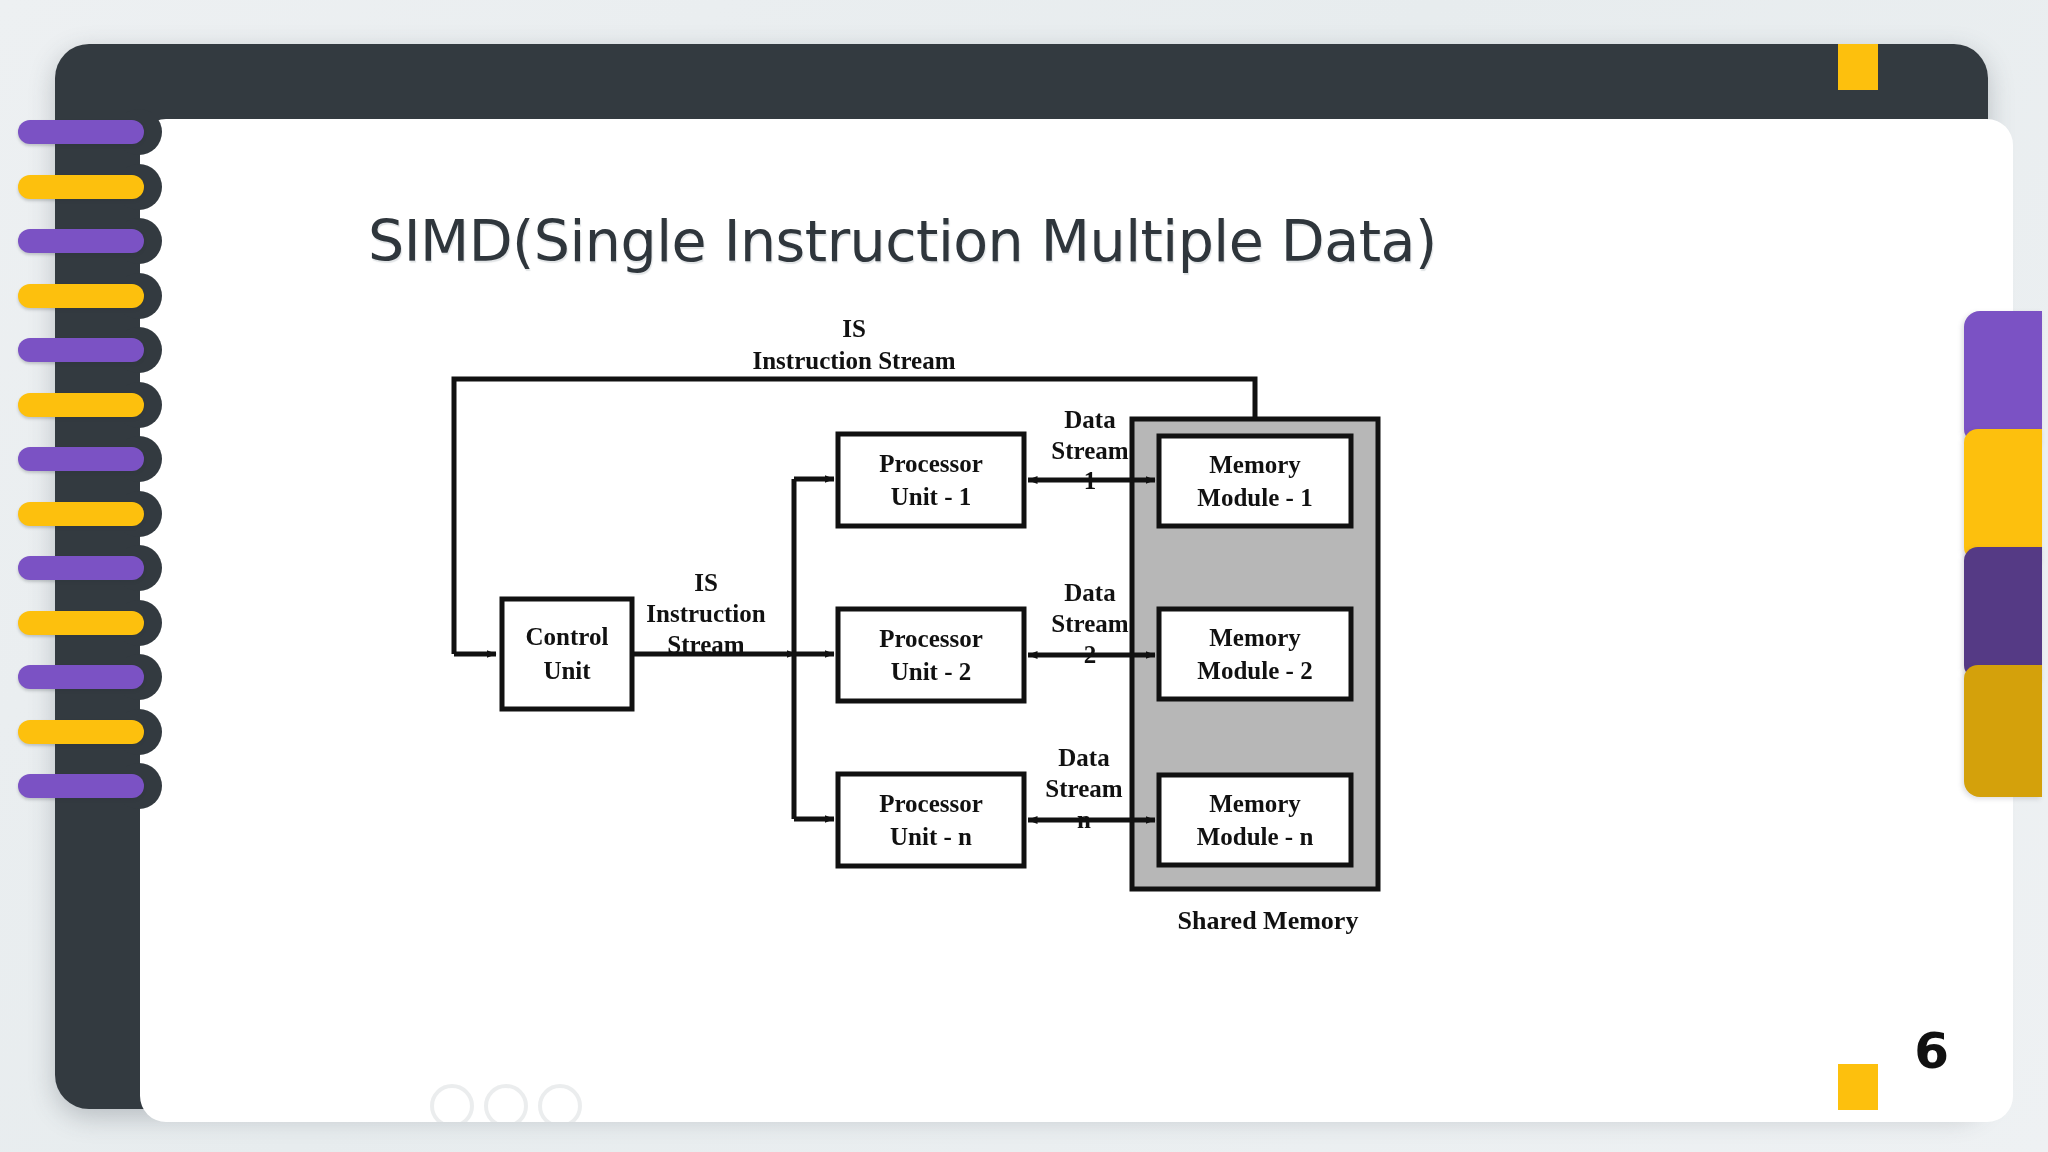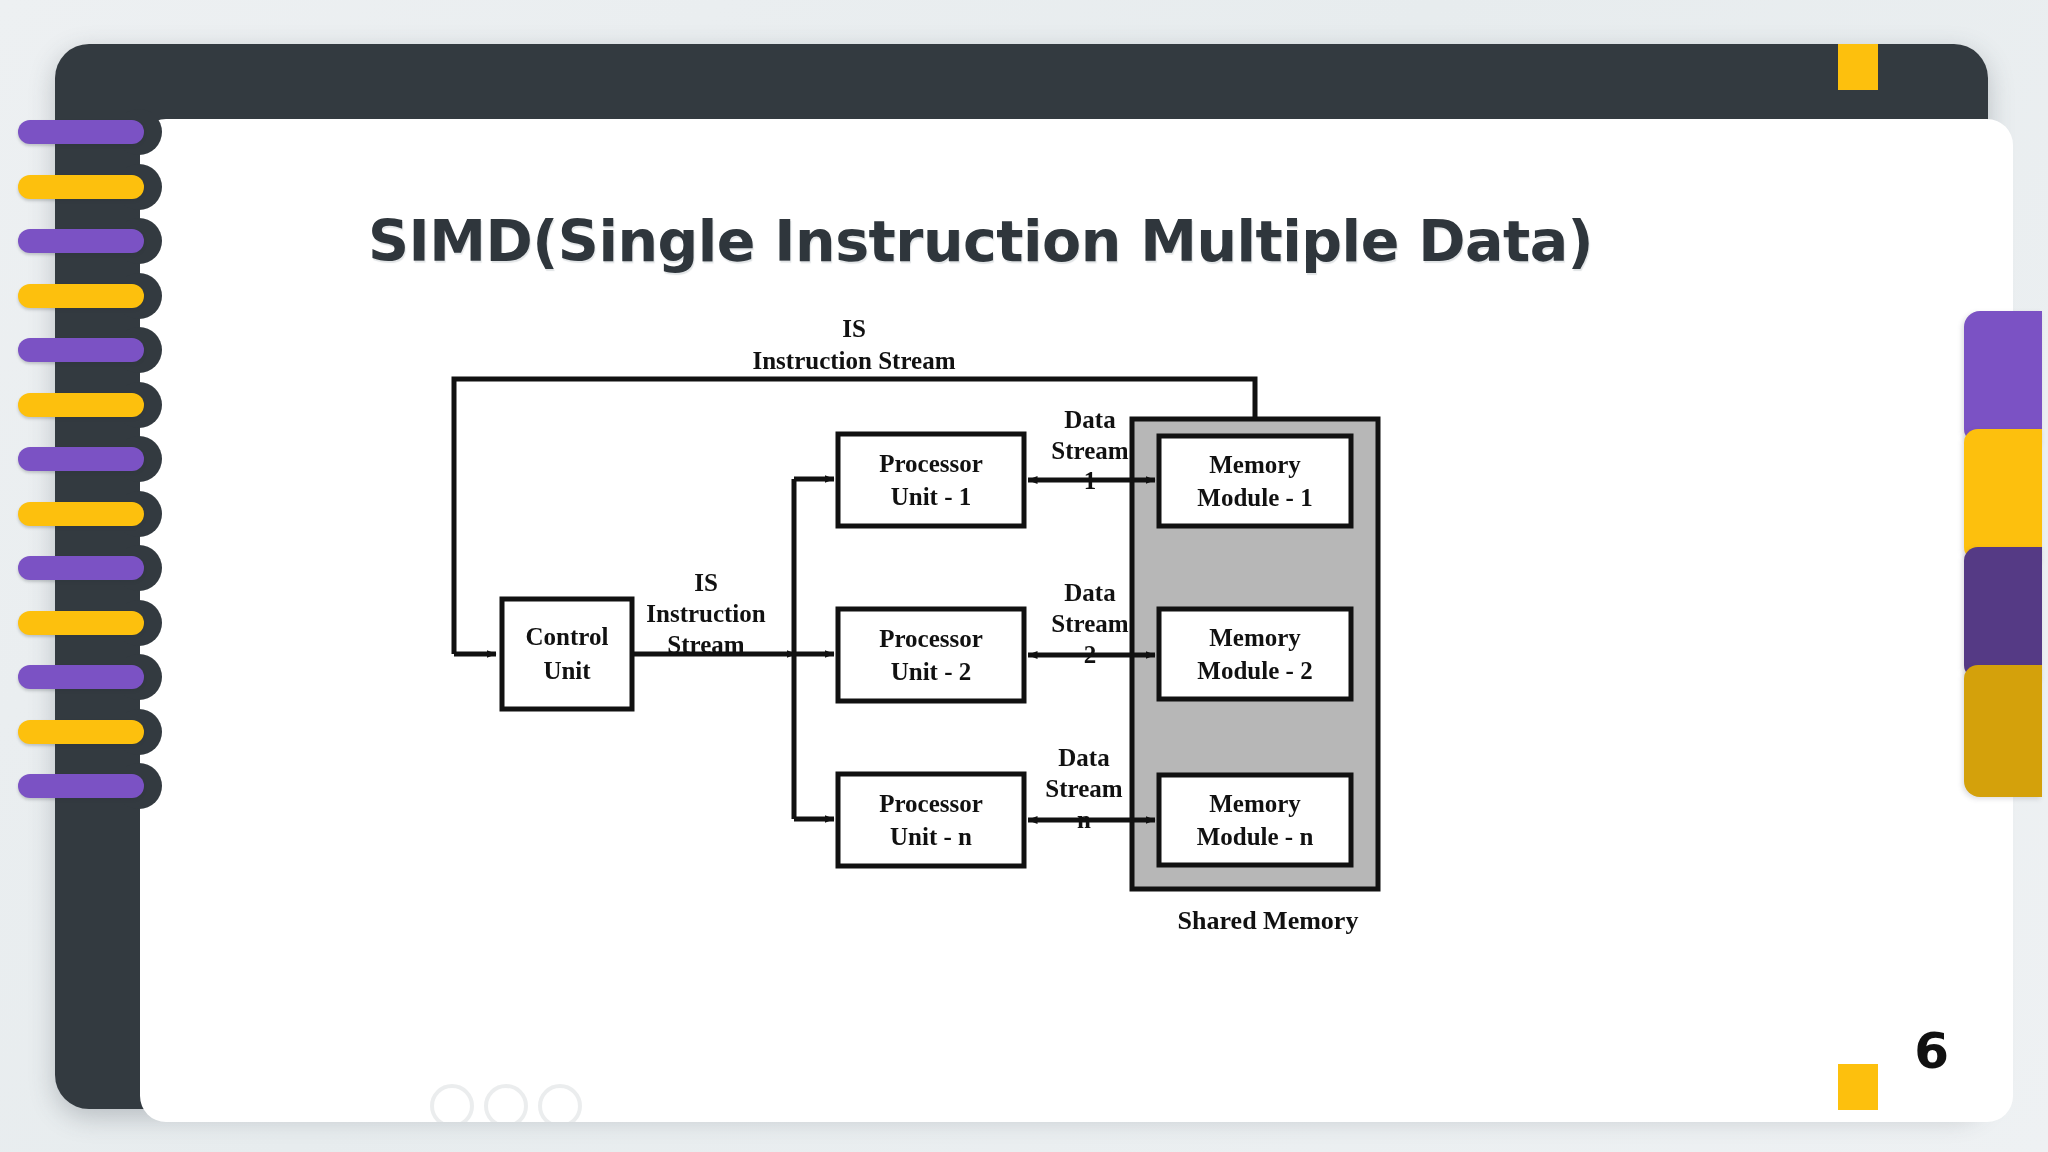--- a/index.html
+++ b/index.html
@@ -110,21 +110,21 @@
     background: #333a40;
   }
 
   
   #slide-title {
     position: absolute;
     left: 228px;
     top: 89px;
     width: 1300px;
     font-family: "DejaVu Sans", sans-serif;
-    font-weight: 700;
+    font-weight: 400;
     font-size: 57px;
     letter-spacing: -0.5px;
     color: #2f363c;
     white-space: nowrap;
     text-shadow: 1px 2px 1px rgba(120,130,140,0.22);
   }
 
   
   #page-number {
     position: absolute;

